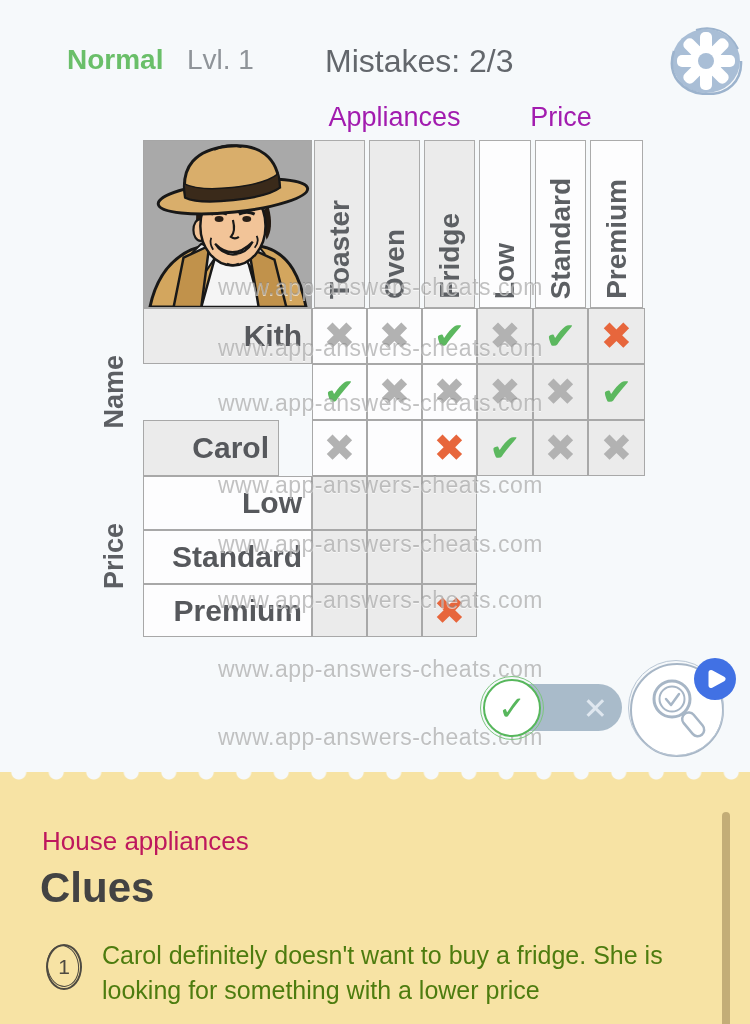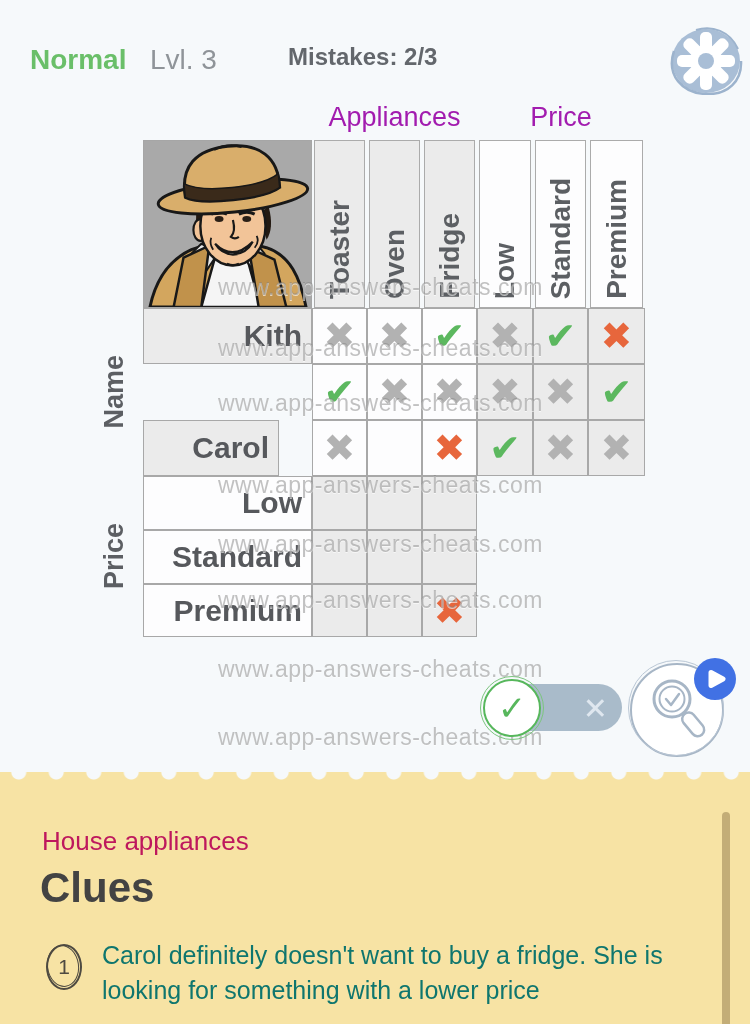--- a/index.html
+++ b/index.html
@@ -1,23 +1,23 @@
 <!DOCTYPE html>
 <html><head>
 <meta charset="utf-8">
 <style>
   html,body{margin:0;padding:0;background:#f6f9fb;}
   .app{position:relative;width:750px;height:1024px;overflow:hidden;background:#f6f9fb;
        font-family:"Liberation Sans",sans-serif;}
 
   
-  .tb{position:absolute;white-space:nowrap;}
+  .tb{position:absolute;white-space:nowrap;margin-left:37px;}
   .tb-normal{left:30px;top:44px;font-size:28px;font-weight:600;color:#6abf69;}
   .tb-level{left:150px;top:44px;font-size:28px;color:#8f9499;}
-  .tb-mist{left:288px;top:43px;font-size:24px;font-weight:700;color:#63676c;}
+  .tb-mist{left:288px;top:43px;font-size:32px;font-weight:400;color:#63676c;}
   .gear{position:absolute;left:668px;top:24px;width:76px;height:72px;border:none;background:transparent;padding:0;cursor:pointer;}
   .gear svg{display:block;}
 
   
   #grid-area{position:absolute;left:0;top:0;width:750px;height:1024px;}
   .grouplabel{position:absolute;top:100px;height:34px;display:flex;align-items:center;justify-content:center;
               font-size:27px;font-weight:400;color:#a21caf;}
   #gl-appliances{left:312px;width:165px;}
   #gl-price{left:477px;width:168px;}
   .axis{position:absolute;left:94px;width:40px;display:flex;align-items:center;justify-content:center;}
@@ -64,30 +64,30 @@
   .panel{position:absolute;left:0;top:772px;width:750px;height:252px;background:#f7e3a4;z-index:20;}
   .scallops{position:absolute;top:0;left:0;width:100%;height:12px;
             background-image:radial-gradient(circle 8px at 50% 0px,#f6f9fb 7px,rgba(246,249,251,0) 8px);
             background-size:37.5px 12px;background-repeat:repeat-x;}
   .category{position:absolute;left:42px;top:54px;font-size:26px;color:#be185d;}
   .clues-title{position:absolute;left:40px;top:92px;font-size:42px;font-weight:700;color:#434343;text-align:center;}
   .clue{position:absolute;left:46px;top:166px;width:680px;}
   .cluenum{position:absolute;left:0;top:6px;width:36px;height:46px;box-sizing:border-box;border:2px solid #4e4a41;
            border-radius:50%;display:flex;align-items:center;justify-content:center;font-size:21px;color:#4e4a41;}
   .cluenum::after{content:"";position:absolute;inset:-1px 1px 1px -1px;border:1.5px solid #4e4a41;border-radius:50%;transform:rotate(-8deg);}
-  .cluetext{margin-left:56px;width:640px;font-size:25px;line-height:35px;color:#0f766e;}
+  .cluetext{margin-left:56px;width:640px;font-size:25px;line-height:35px;color:#4d7c0f;}
   .pscroll{position:absolute;left:722px;top:40px;width:8px;height:212px;border-radius:5px 5px 0 0;background:#c3ad77;}
 </style>
 </head>
 <body>
 
 <div class="app">
 
   <span class="tb tb-normal">Normal</span>
-  <span class="tb tb-level">Lvl. 3</span>
+  <span class="tb tb-level">Lvl. 1</span>
   <span class="tb tb-mist">Mistakes: 2/3</span>
   <button class="gear">
     <svg width="76" height="70" viewBox="0 0 76 70">
       <ellipse cx="38" cy="36" rx="34" ry="32" fill="#a9bed6"></ellipse>
       <path d="M6 26 C-2 50 14 68 38 69 C60 70 74 56 73 36" fill="none" stroke="#9cb3cd" stroke-width="2.5"></path>
       <path d="M70 24 C62 6 44 0 28 5" fill="none" stroke="#9cb3cd" stroke-width="2"></path>
       <g fill="#ffffff">
         <rect x="32" y="7" width="12" height="58" rx="5"></rect>
         <rect x="32" y="7" width="12" height="58" rx="5" transform="rotate(45 38 36)"></rect>
         <rect x="32" y="7" width="12" height="58" rx="5" transform="rotate(90 38 36)"></rect>

